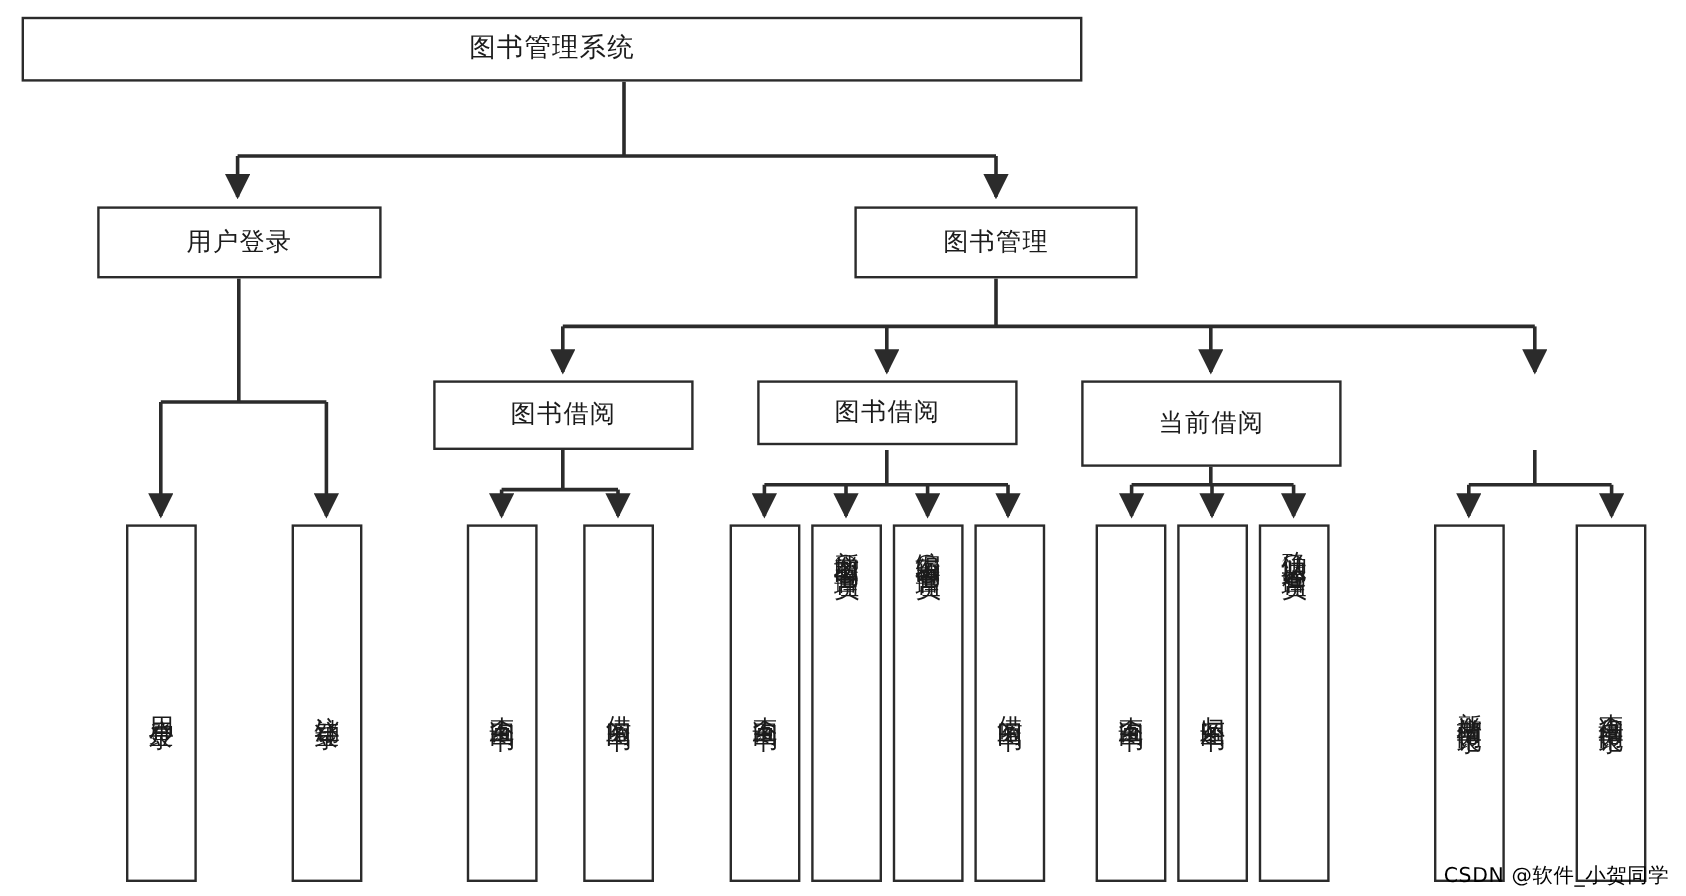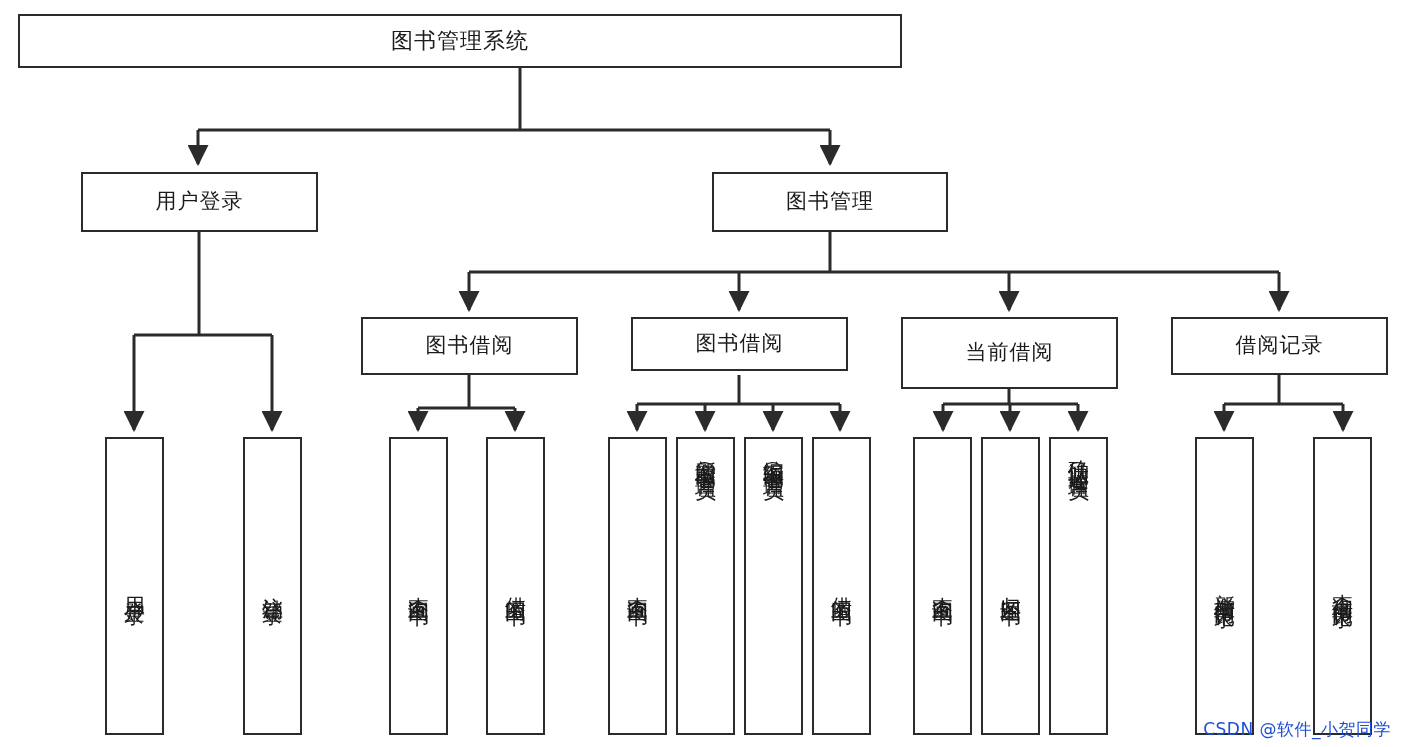--- a/index.html
+++ b/index.html
@@ -59,21 +59,21 @@
     display: block;
   }
   .node.leaf.top-aligned {
     align-items: flex-start;
   }
   .watermark {
     position: absolute;
     right: 14px;
     bottom: 6px;
     font-size: 17px;
-    color: #1d4ed8;
+    color: #000000;
     letter-spacing: 0.5px;
     white-space: nowrap;
     user-select: none;
   }
 </style>
 </head>
 <body>
 
 <div id="canvas">
 
@@ -140,23 +140,20 @@
 
   <div class="node horiz" style="left:361px; top:317px; width:217px; height:58px;">
     <span>图书借阅</span>
   </div>
   <div class="node horiz" style="left:631px; top:317px; width:217px; height:54px;">
     <span>图书借阅</span>
   </div>
   <div class="node horiz" style="left:901px; top:317px; width:217px; height:72px;">
     <span>当前借阅</span>
   </div>
-  <div class="node horiz" style="left:1171px; top:317px; width:217px; height:58px;">
-    <span>借阅记录</span>
-  </div>
 
   <div class="node leaf" style="left:105px; top:437px; width:59px; height:298px;">
     <span class="vtext">用户登录</span>
   </div>
   <div class="node leaf" style="left:243px; top:437px; width:59px; height:298px;">
     <span class="vtext">注销登录</span>
   </div>
 
   <div class="node leaf" style="left:389px; top:437px; width:59px; height:298px;">
     <span class="vtext">查询图书</span>

